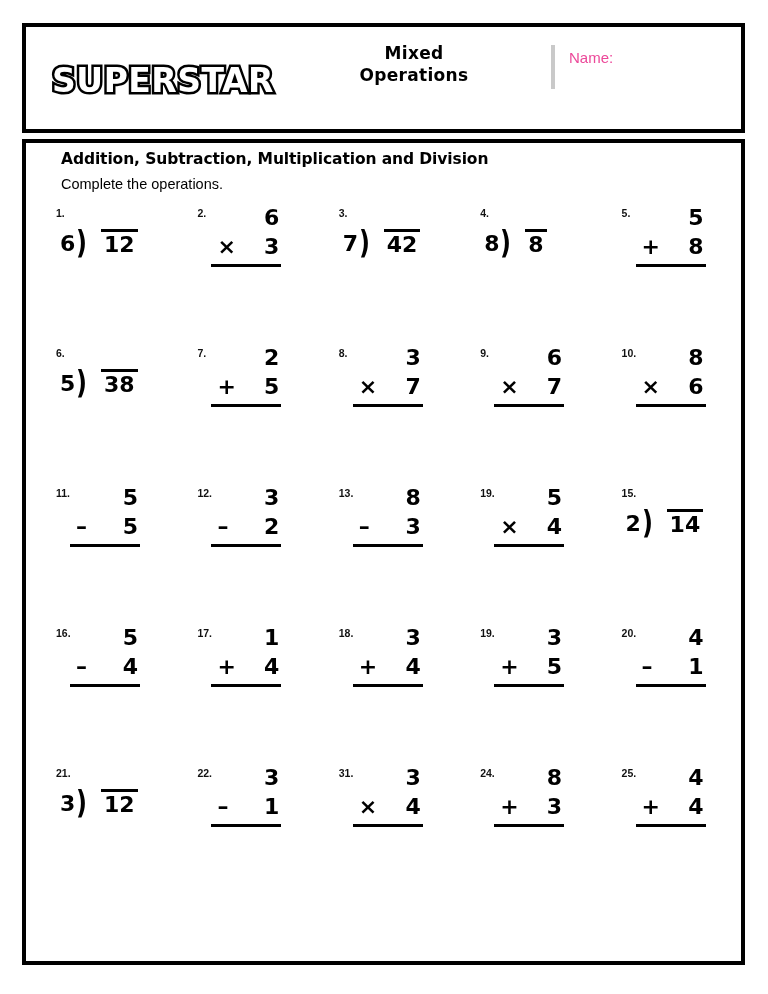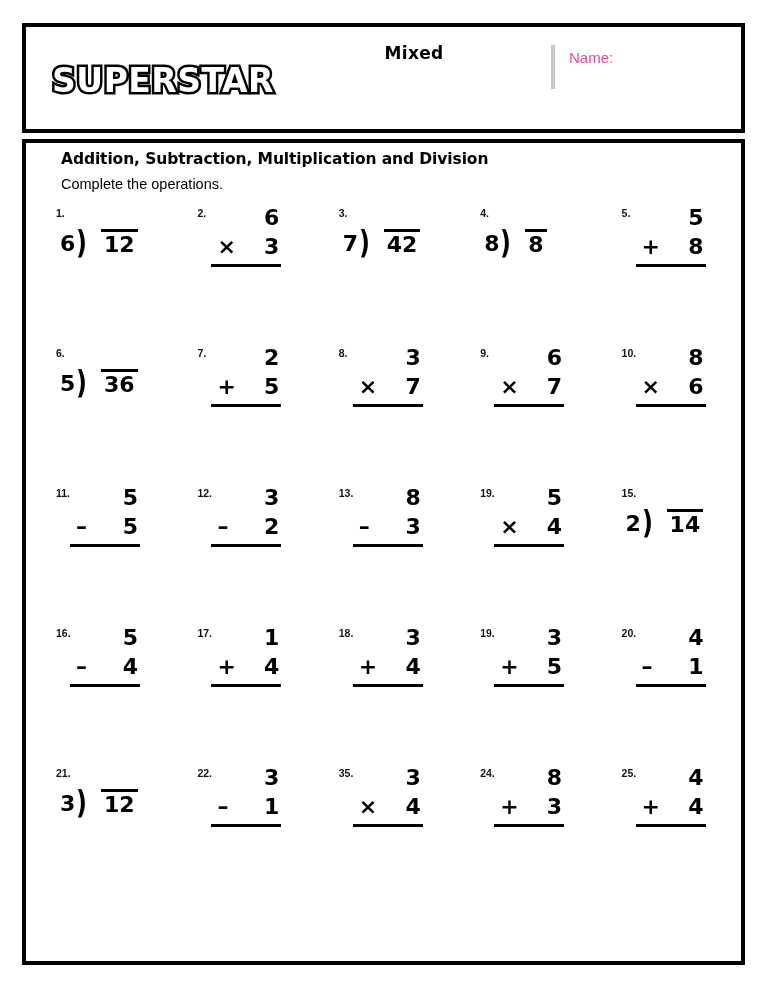--- a/index.html
+++ b/index.html
@@ -214,20 +214,21 @@
 <div class="page">
 
   <div class="header-box">
 
     <div class="logo">
       <div class="logo-line logo-line-1">SUPERSTAR</div>
     </div>
 
     <div class="title">
       <div>Mixed</div>
+      <div>Operations</div>
     </div>
 
     <div class="name-divider"></div>
     <div class="name-label">Name:</div>
 
   </div>
 
   <div class="body-box">
 
     <div class="subject-heading">Addition, Subtraction, Multiplication and Division</div>
@@ -281,21 +282,21 @@
               <div class="rule"></div>
             </div>
           </div>
         </div>
         <div class="row">
           <div class="cell">
             <div class="idx">6.</div>
             <div class="dprob">
               <span class="divisor">5</span>
               <span class="bracket">)</span>
-              <span class="dividend">36</span>
+              <span class="dividend">38</span>
             </div>
           </div>
           <div class="cell">
             <div class="idx">7.</div>
             <div class="vprob">
               <div class="top">2</div>
               <div class="bottom">
                 <span class="op">+</span>
                 <span>5</span>
               </div>
@@ -461,21 +462,21 @@
             <div class="vprob">
               <div class="top">3</div>
               <div class="bottom">
                 <span class="op">–</span>
                 <span>1</span>
               </div>
               <div class="rule"></div>
             </div>
           </div>
           <div class="cell">
-            <div class="idx">35.</div>
+            <div class="idx">31.</div>
             <div class="vprob">
               <div class="top">3</div>
               <div class="bottom">
                 <span class="op">×</span>
                 <span>4</span>
               </div>
               <div class="rule"></div>
             </div>
           </div>
           <div class="cell">

